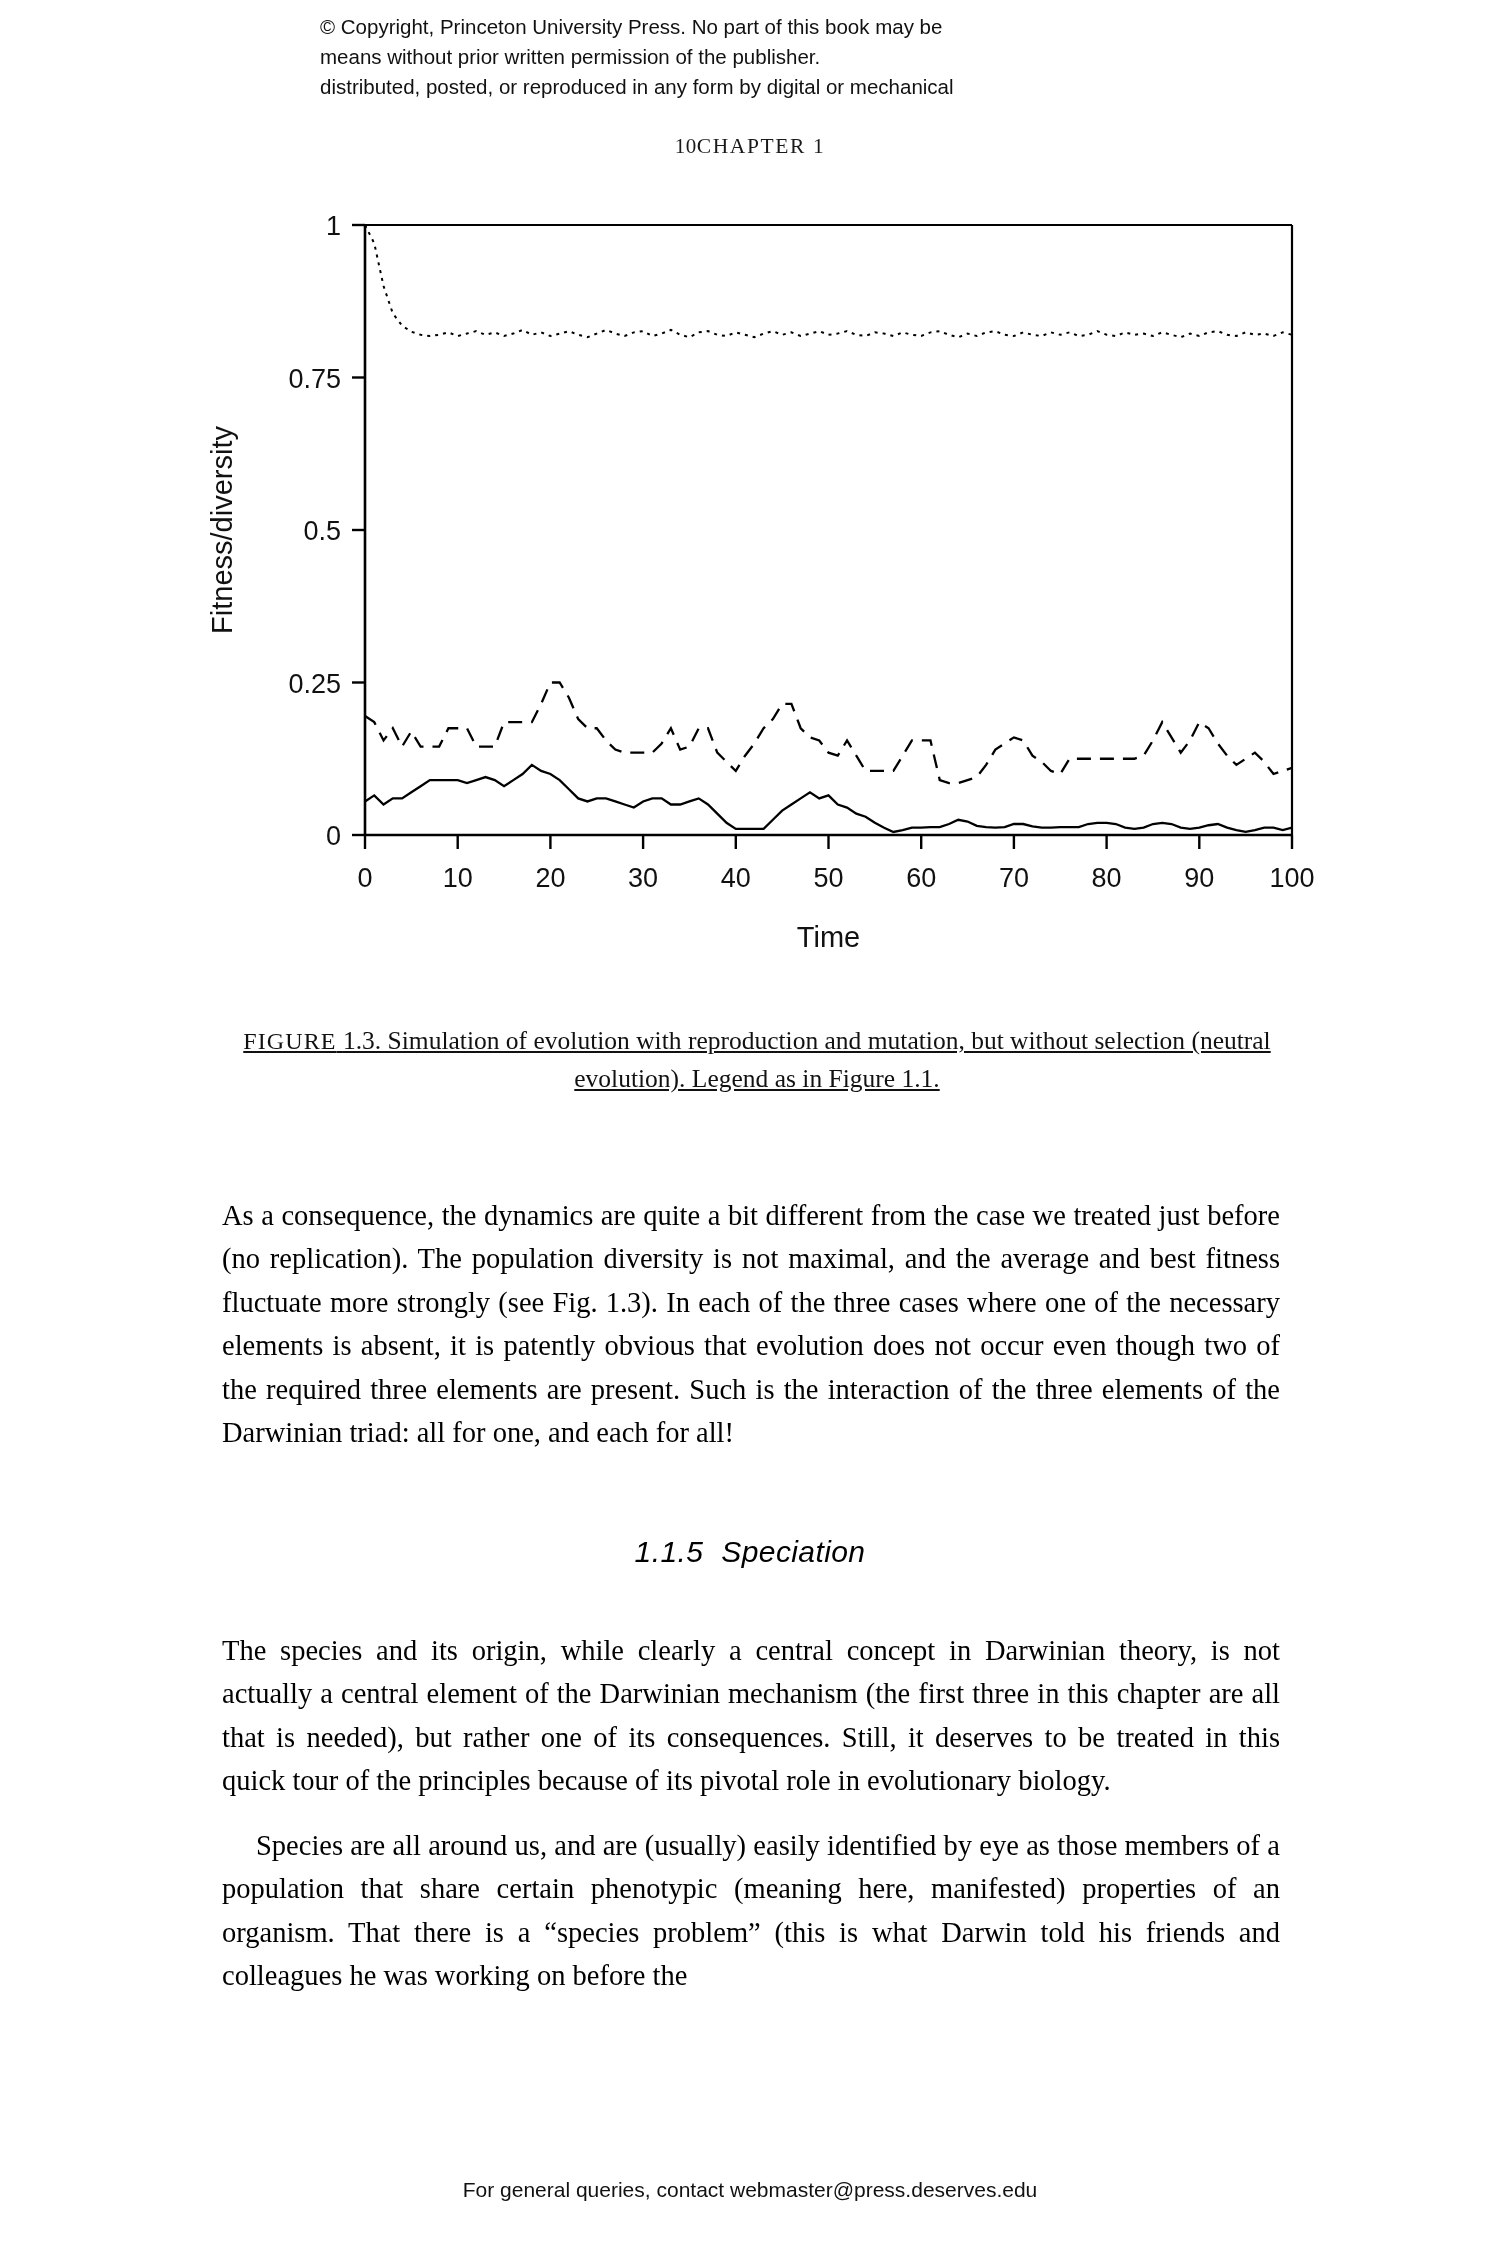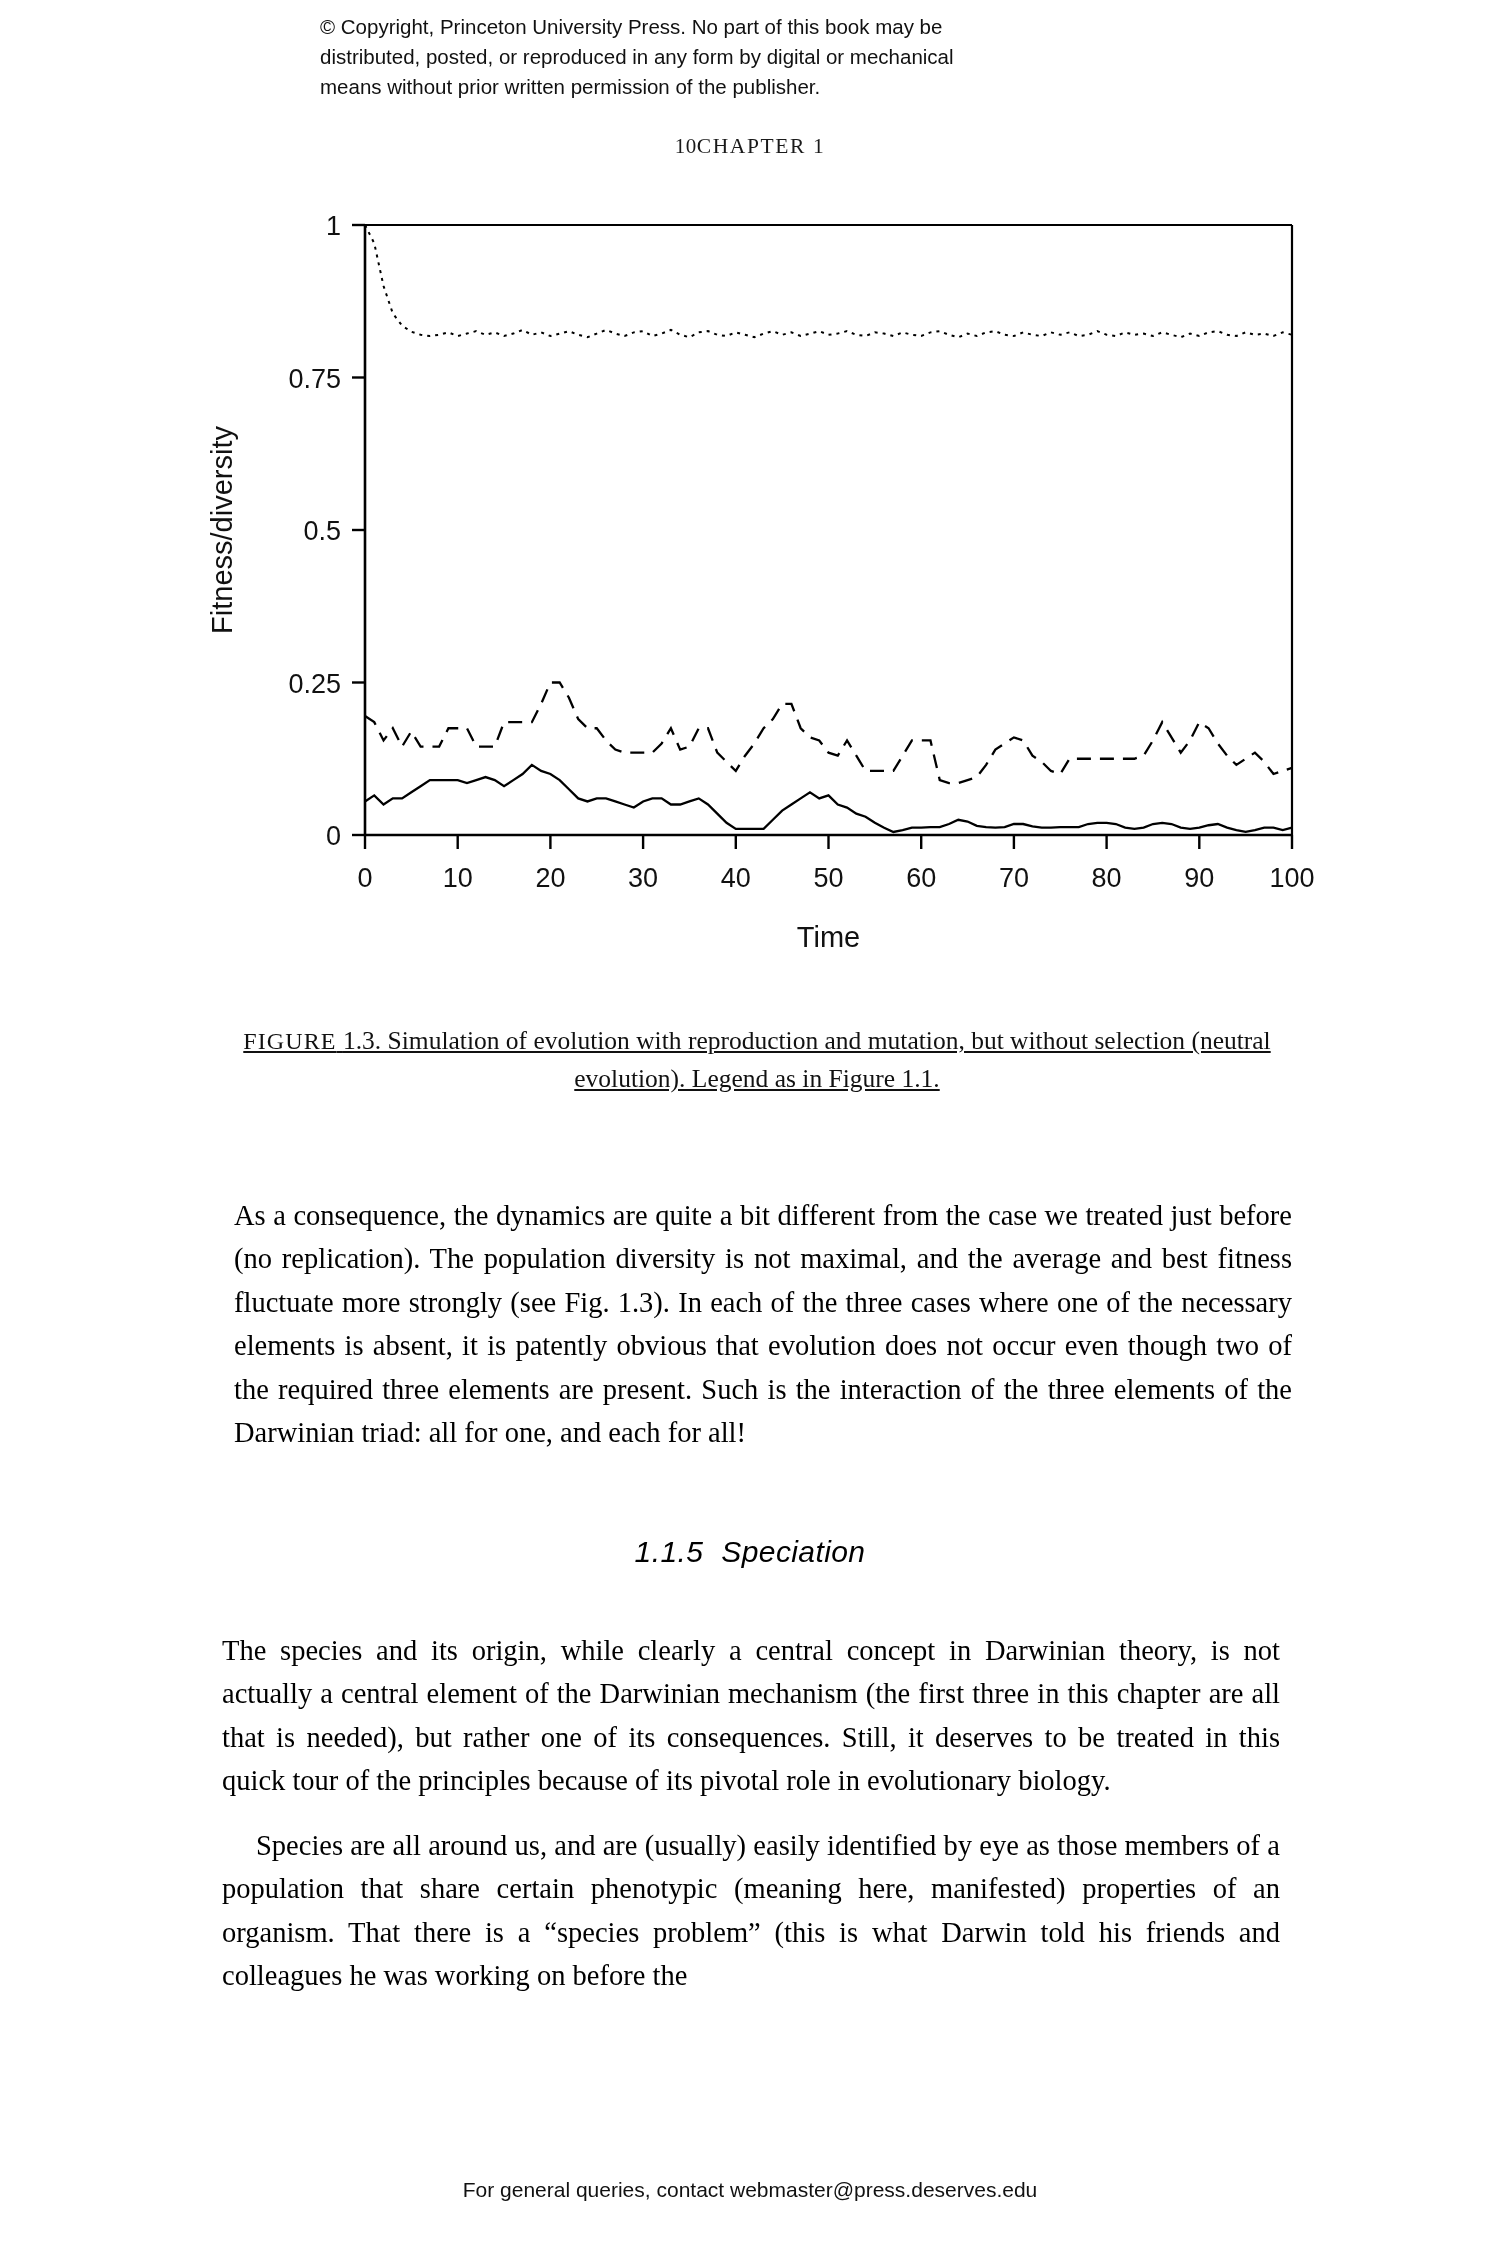--- a/index.html
+++ b/index.html
@@ -69,21 +69,21 @@
   .body-para {
     position:absolute;
     left:222px; width:1058px;
     font-family:"Liberation Serif", serif;
     font-size:28.5px;
     line-height:43.5px;
     text-align:justify;
     text-justify:inter-word;
     color:#000;
   }
-  #para1 { top:1165px;margin-left:12px; }
+  #para1 { top:1165px; }
   #para2 { top:1600px; }
   #para3 { top:1795px; }
 
   .section-heading {
     position:absolute;
     left:0; top:1535px; width:1500px;
     text-align:center;
     font-family:"Liberation Sans", sans-serif;
     font-style:italic;
     font-size:30px;
@@ -108,22 +108,22 @@
   .axis-tick-label { font-size:27px; }
   .axis-title { font-size:29px; }
 </style>
 </head>
 <body>
 
 <div class="page">
 
   <div class="copyright">
     <div>© Copyright, Princeton University Press. No part of this book may be</div>
+    <div>means without prior written permission of the publisher.</div>
     <div>distributed, posted, or reproduced in any form by digital or mechanical</div>
-    <div>means without prior written permission of the publisher.</div>
   </div>
 
   <div class="runhead">
     <span class="pgnum">10</span><span class="chap">CHAPTER 1</span>
   </div>
 
   <div class="figure-wrap">
     <svg id="chart-svg" width="1140" height="800" viewBox="0 0 1140 800">
         <line x1="185" y1="30" x2="1112" y2="30" stroke="#000" stroke-width="2.2"></line>
         <line x1="1112" y1="30" x2="1112" y2="640" stroke="#000" stroke-width="2.2"></line>

